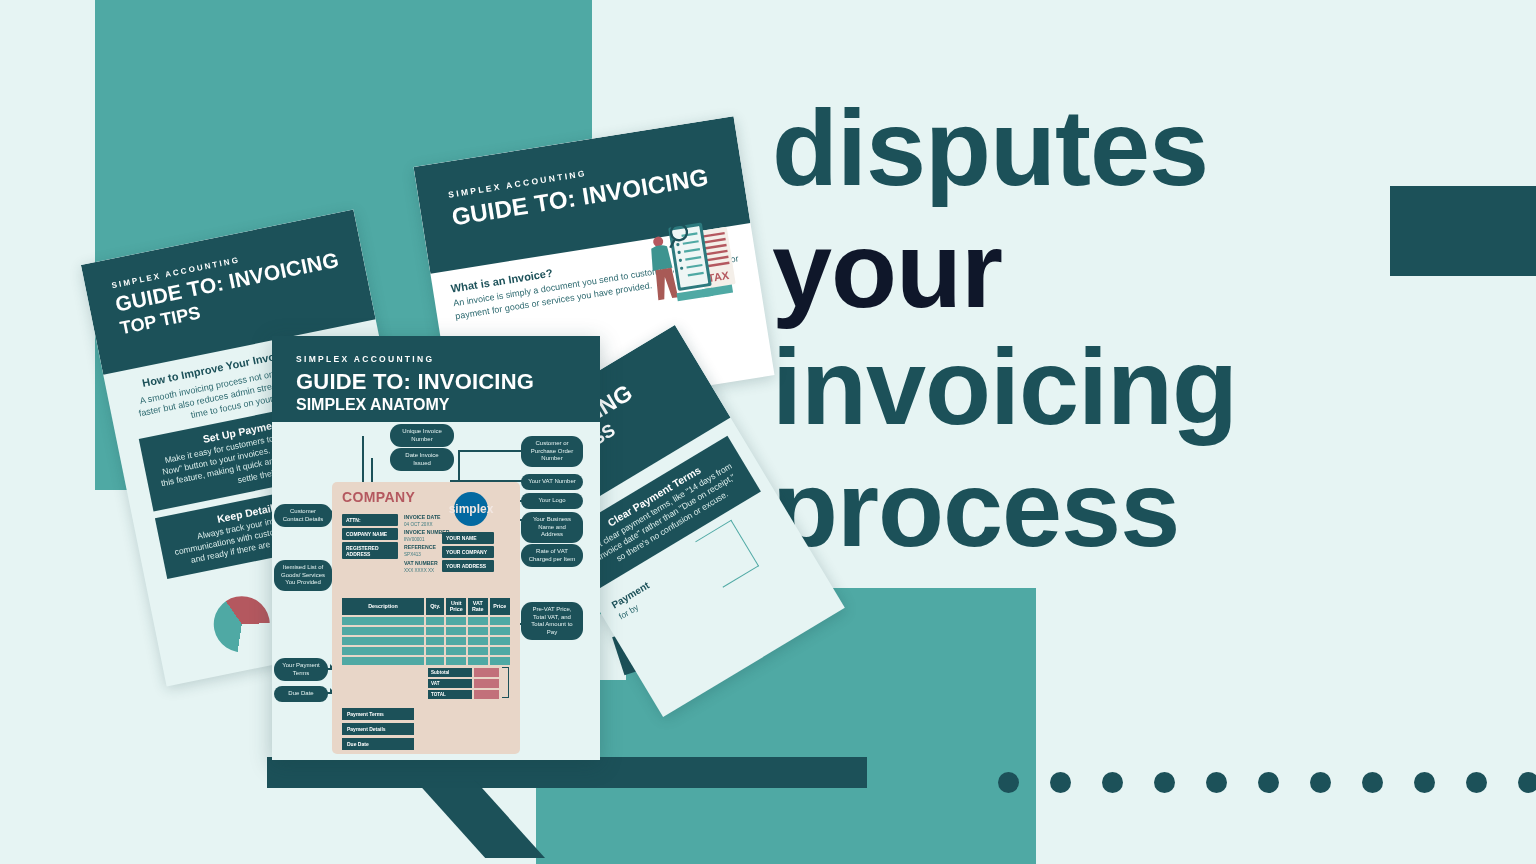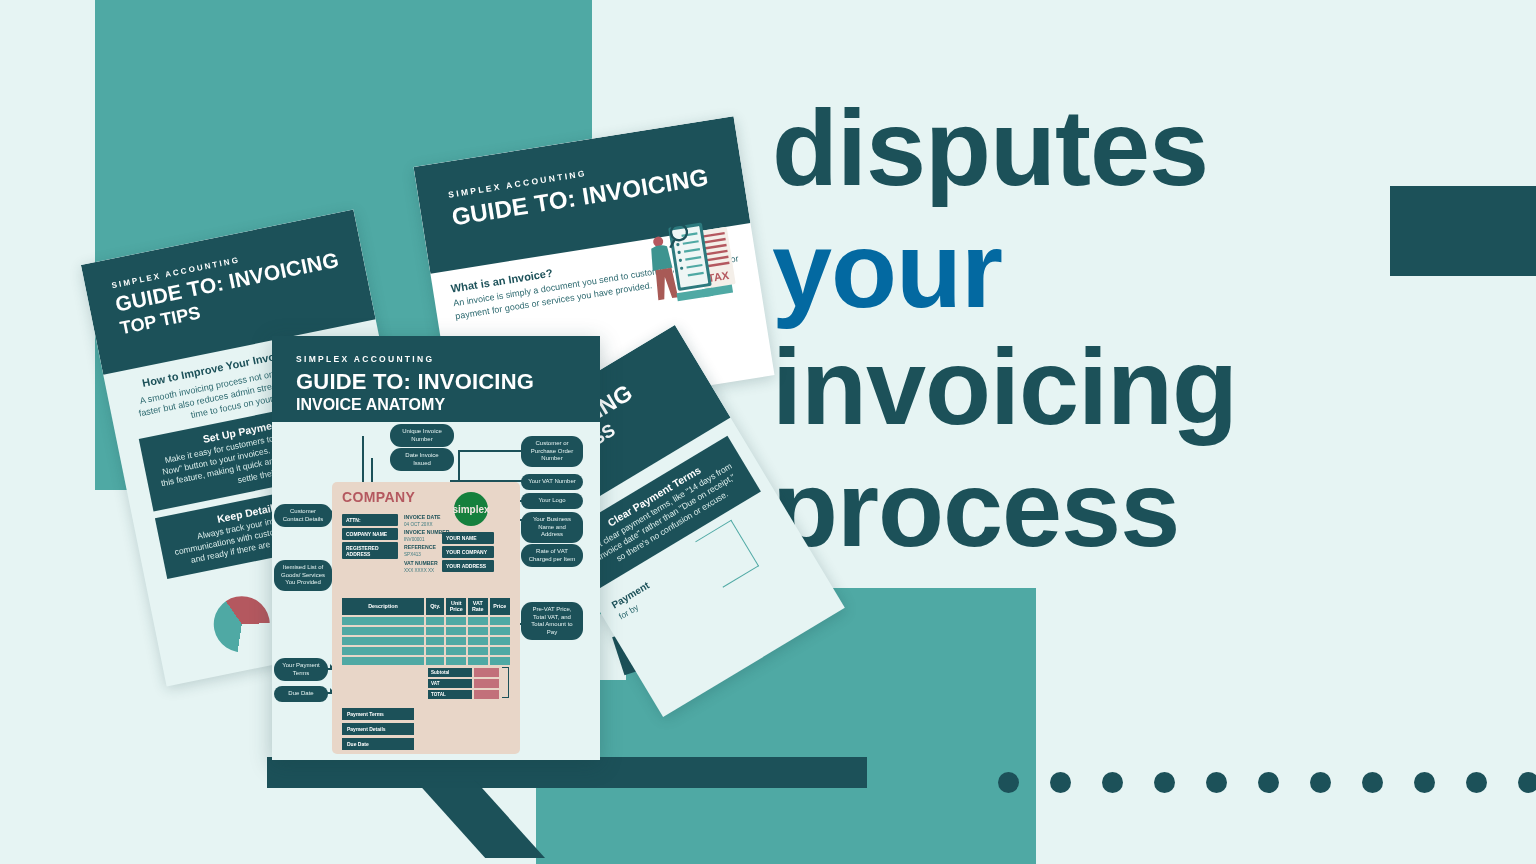--- a/index.html
+++ b/index.html
@@ -191,22 +191,22 @@
     font-size: 5px; font-weight: bold; padding: 3px 4px; border-radius: 1px;
   }
   .meta {
     position: absolute; font-size: 5px; color: #1c5159; line-height: 1.55;
   }
   .meta b { display: block; font-size: 5.2px; }
   .meta span { display: block; font-size: 4.6px; color: #3e7b80; }
   #logo-circle {
     position: absolute; left: 122px; top: 10px;
     width: 34px; height: 34px; border-radius: 50%;
-    background: #15803d; color: #f2e7e2;
-    font-size: 10px; display: flex; align-items: center; justify-content: center;
+    background: #0369a1; color: #f2e7e2;
+    font-size: 12px; display: flex; align-items: center; justify-content: center;
     font-weight: bold;
   }
   
   #itable { position: absolute; left: 10px; top: 116px; width: 168px; }
   #itable .hrow { display: flex; gap: 2px; }
   #itable .hc {
     background: #1c5159; color: #ffffff; font-size: 5.4px; font-weight: bold;
     display: flex; align-items: center; justify-content: center;
     height: 17px; text-align: center; line-height: 1.05;
   }
@@ -242,21 +242,21 @@
   <div class="blk" id="blk-teal-topleft"></div>
   <div class="blk" id="blk-dark-topright"></div>
   <div class="blk" id="blk-teal-bottom"></div>
   <div class="blk" id="blk-teal-bottom-notch"></div>
   <div class="blk" id="blk-dark-midright"></div>
   <div class="blk" id="bubble-bar"></div>
   <div class="blk" id="bubble-tail"></div>
 
   <div style="position:absolute;left:772px;top:96px;width:740px;">
     <div style="font-size:108px;font-weight:bold;color:#1c5159;line-height:.96;letter-spacing:-1px;">disputes</div>
-    <div style="font-size:108px;font-weight:bold;color:#0369a1;line-height:.96;letter-spacing:-1px;margin-top:18px;">your</div>
+    <div style="font-size:108px;font-weight:bold;color:#0f172a;line-height:.96;letter-spacing:-1px;margin-top:18px;">your</div>
     <div style="font-size:108px;font-weight:bold;color:#1c5159;line-height:.96;letter-spacing:-1px;margin-top:14px;">invoicing</div>
     <div style="font-size:108px;font-weight:bold;color:#1c5159;line-height:.96;letter-spacing:-1px;margin-top:18px;">process</div>
   </div>
 
   <div id="dots-row">
     <div class="dot"></div>
     <div class="dot"></div>
     <div class="dot"></div>
     <div class="dot"></div>
     <div class="dot"></div>
@@ -347,21 +347,21 @@
     </div>
     <div class="proc-sub">Payment</div>
     <div class="proc-sub-p">for by</div>
     <div class="proc-bracket"></div>
   </div>
 
   <div class="card" id="card-anatomy">
     <div class="card-band band">
       <div class="eyebrow">SIMPLEX ACCOUNTING</div>
       <div class="card-h1">GUIDE TO: INVOICING</div>
-      <div class="card-h2">INVOICE ANATOMY</div>
+      <div class="card-h2">SIMPLEX ANATOMY</div>
     </div>
 
     <div class="anat-canvas">
 
       <div class="ln v" style="left:90px;top:14px;height:88px;"></div>
       <div class="ln h" style="left:90px;top:101px;width:28px;"></div>
       <div class="arw r" style="left:116px;top:97px;"></div>
       <div class="ln v" style="left:99px;top:36px;height:55px;"></div>
       <div class="ln h" style="left:99px;top:90px;width:19px;"></div>
       <div class="arw r" style="left:116px;top:86px;"></div>

